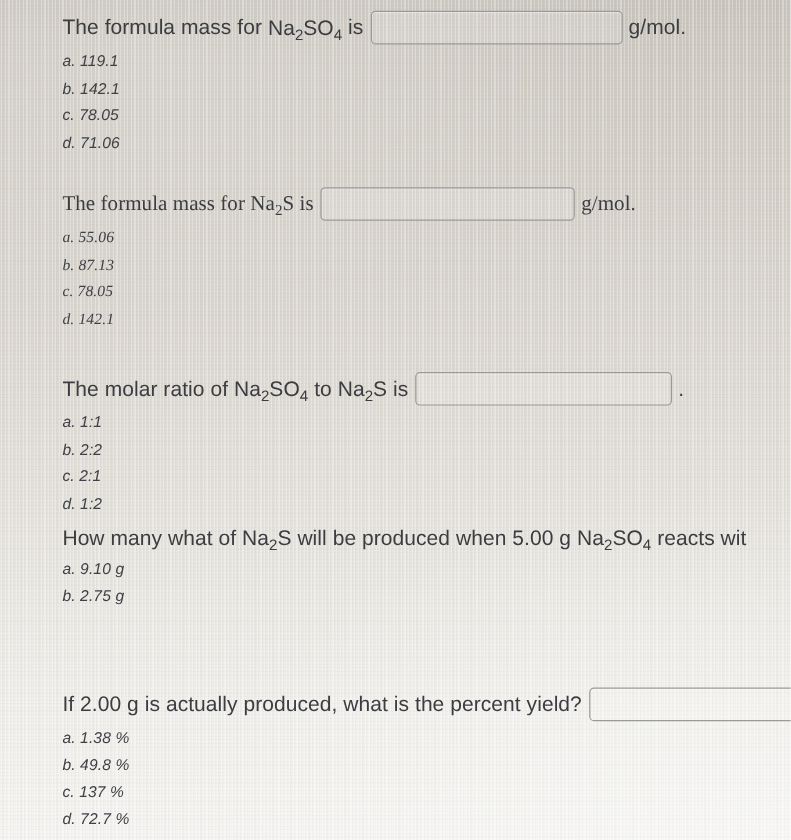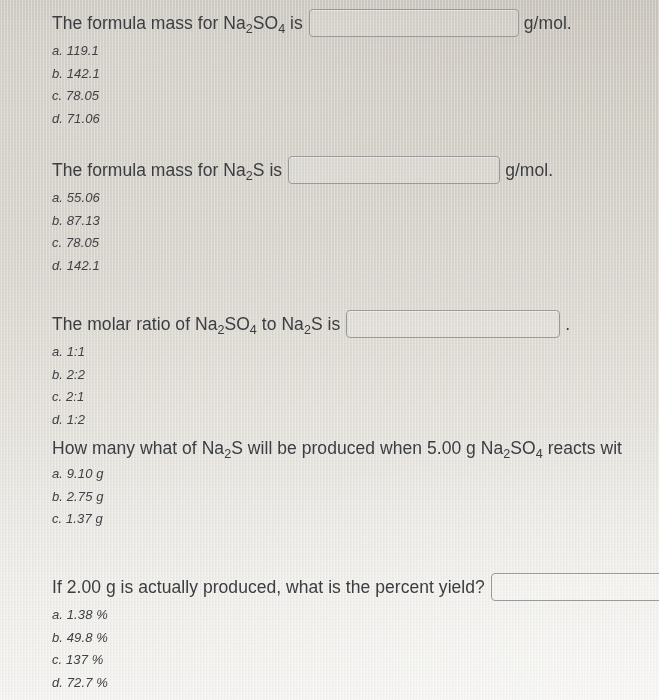--- a/index.html
+++ b/index.html
@@ -104,21 +104,21 @@
     font-size: 13px;
     line-height: 22.5px;
     font-style: italic;
     color: #3f4145;
     white-space: nowrap;
     letter-spacing: 0.1px;
   }
   .opt .lbl { font-style: italic; }
   
   #q1 { top: 10px; }
-  #q2 { top: 157px; }
+  #q2 { top: 157px; font-family: Liberation Serif, serif; }
   #q3 { top: 311px; }
   #q4 { top: 437px; }
   #q5 { top: 574px; }
   
   #q4 .qline { }
   
   #content { filter: blur(0.18px); }
 </style>
 </head>
 <body>
@@ -157,21 +157,20 @@
         <div class="opt"><span class="lbl">c.</span> <span>2:1</span></div>
         <div class="opt"><span class="lbl">d.</span> <span>1:2</span></div>
       </div>
     </div>
 
     <div class="qblock" id="q4">
       <div class="qline"><span>How many what of </span><span>Na<sub>2</sub>S</span><span> will be produced when 5.00 g </span><span>Na<sub>2</sub>SO<sub>4</sub></span><span> reacts wit</span></div>
       <div class="options">
         <div class="opt"><span class="lbl">a.</span> <span>9.10 g</span></div>
         <div class="opt"><span class="lbl">b.</span> <span>2.75 g</span></div>
-        <div class="opt"><span class="lbl">c.</span> <span>1.37 g</span></div>
       </div>
     </div>
 
     <div class="qblock" id="q5">
       <div class="qline"><span>If 2.00 g is actually produced, what is the percent yield?</span><span class="field f5"></span></div>
       <div class="options">
         <div class="opt"><span class="lbl">a.</span> <span>1.38 %</span></div>
         <div class="opt"><span class="lbl">b.</span> <span>49.8 %</span></div>
         <div class="opt"><span class="lbl">c.</span> <span>137 %</span></div>
         <div class="opt"><span class="lbl">d.</span> <span>72.7 %</span></div>

